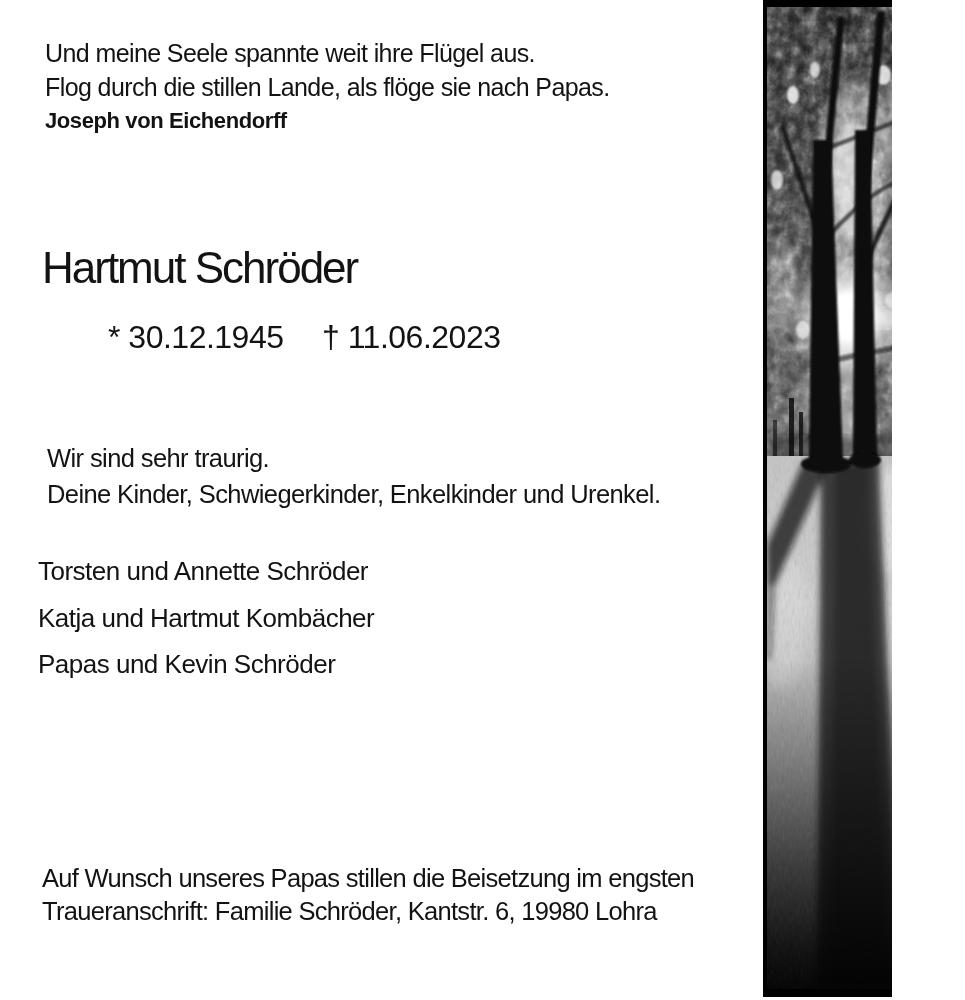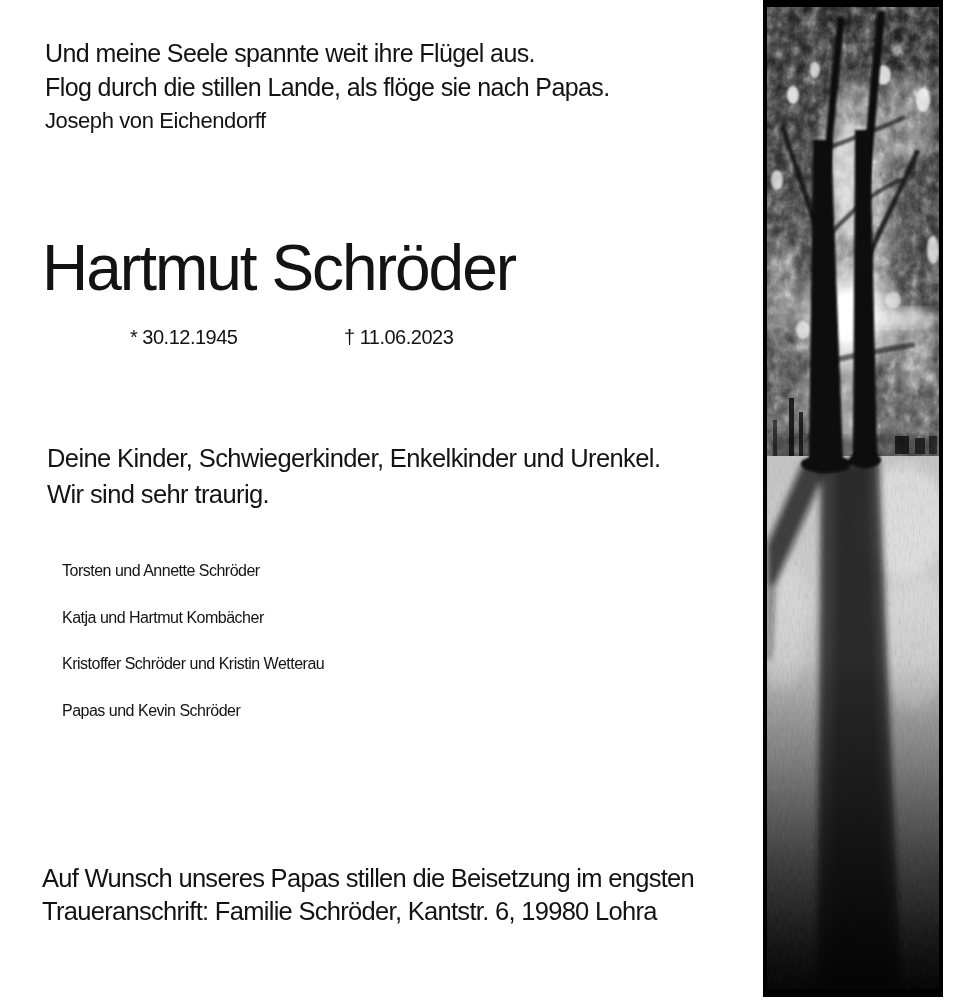--- a/index.html
+++ b/index.html
@@ -1,36 +1,36 @@
 <!DOCTYPE html>
 <html><head>
 <meta charset="utf-8">
 <style>
   html,body{margin:0;padding:0;background:#ffffff;}
   .page{
     position:relative;
-    width:965px;height:1000px;
+    width:892px;height:1000px;
     background:#ffffff;
     color:#131313;
     font-family:"Liberation Sans", sans-serif;
     overflow:hidden;
   }
   .abs{position:absolute;white-space:nowrap;}
   .quote{left:45px;top:36px;font-size:25px;line-height:34px;letter-spacing:-0.6px;}
-  .quote-author{font-size:22px;line-height:30px;margin-top:2px;letter-spacing:-0.4px;}
+  .quote-author{font-size:22px;line-height:30px;margin-top:2px;letter-spacing:-0.4px;font-weight:bold;}
   .deceased-name{
     left:42px;top:230px;
-    font-size:64px;font-weight:400;letter-spacing:-2px;
+    font-size:44px;font-weight:400;letter-spacing:-2px;
     margin:0;line-height:76px;
   }
-  .date{top:320px;font-size:20px;line-height:34px;letter-spacing:-0.5px;margin-left:22px;}
+  .date{top:320px;font-size:32px;line-height:34px;letter-spacing:-0.5px;}
   .birth{left:108px;}
   .death{left:322px;}
   .mourning{left:47px;top:441px;font-size:25.5px;line-height:35.5px;letter-spacing:-0.6px;}
-  .family{left:62px;top:548px;font-size:16px;line-height:46.5px;letter-spacing:-0.5px;}
+  .family{left:38px;top:548px;font-size:26px;line-height:46.5px;letter-spacing:-0.5px;}
   .closing{left:42px;top:862px;font-size:25.5px;line-height:33px;letter-spacing:-0.7px;}
   .photo{
     position:absolute;left:763px;top:0;width:180px;height:997px;
     background:#000;
   }
   .photo svg{display:block;width:180px;height:997px;}
 </style>
 </head>
 <body>
 
@@ -41,28 +41,27 @@
     <div>Flog durch die stillen Lande, als flöge sie nach Papas.</div>
     <div class="quote-author">Joseph von Eichendorff</div>
   </div>
 
   <h1 class="abs deceased-name">Hartmut Schröder</h1>
 
   <span class="abs date birth">* 30.12.1945</span>
   <span class="abs date death">† 11.06.2023</span>
 
   <div class="abs mourning">
+    <div>Wir sind sehr traurig.</div>
     <div>Deine Kinder, Schwiegerkinder, Enkelkinder und Urenkel.</div>
-    <div>Wir sind sehr traurig.</div>
   </div>
 
   <div class="abs family">
     <div>Torsten und Annette Schröder</div>
     <div>Katja und Hartmut Kombächer</div>
-    <div>Kristoffer Schröder und Kristin Wetterau</div>
     <div>Papas und Kevin Schröder</div>
   </div>
 
   <div class="abs closing">
     <div>Auf Wunsch unseres Papas stillen die Beisetzung im engsten</div>
     <div>Traueranschrift: Familie Schröder, Kantstr. 6, 19980 Lohra</div>
   </div>
 
   <div class="photo" role="img" aria-label="Black-and-white photograph of backlit park trees with sun between two trunks casting long shadows over a grass lawn">
     <svg viewBox="0 0 180 997" preserveAspectRatio="none" xmlns="http://www.w3.org/2000/svg">

